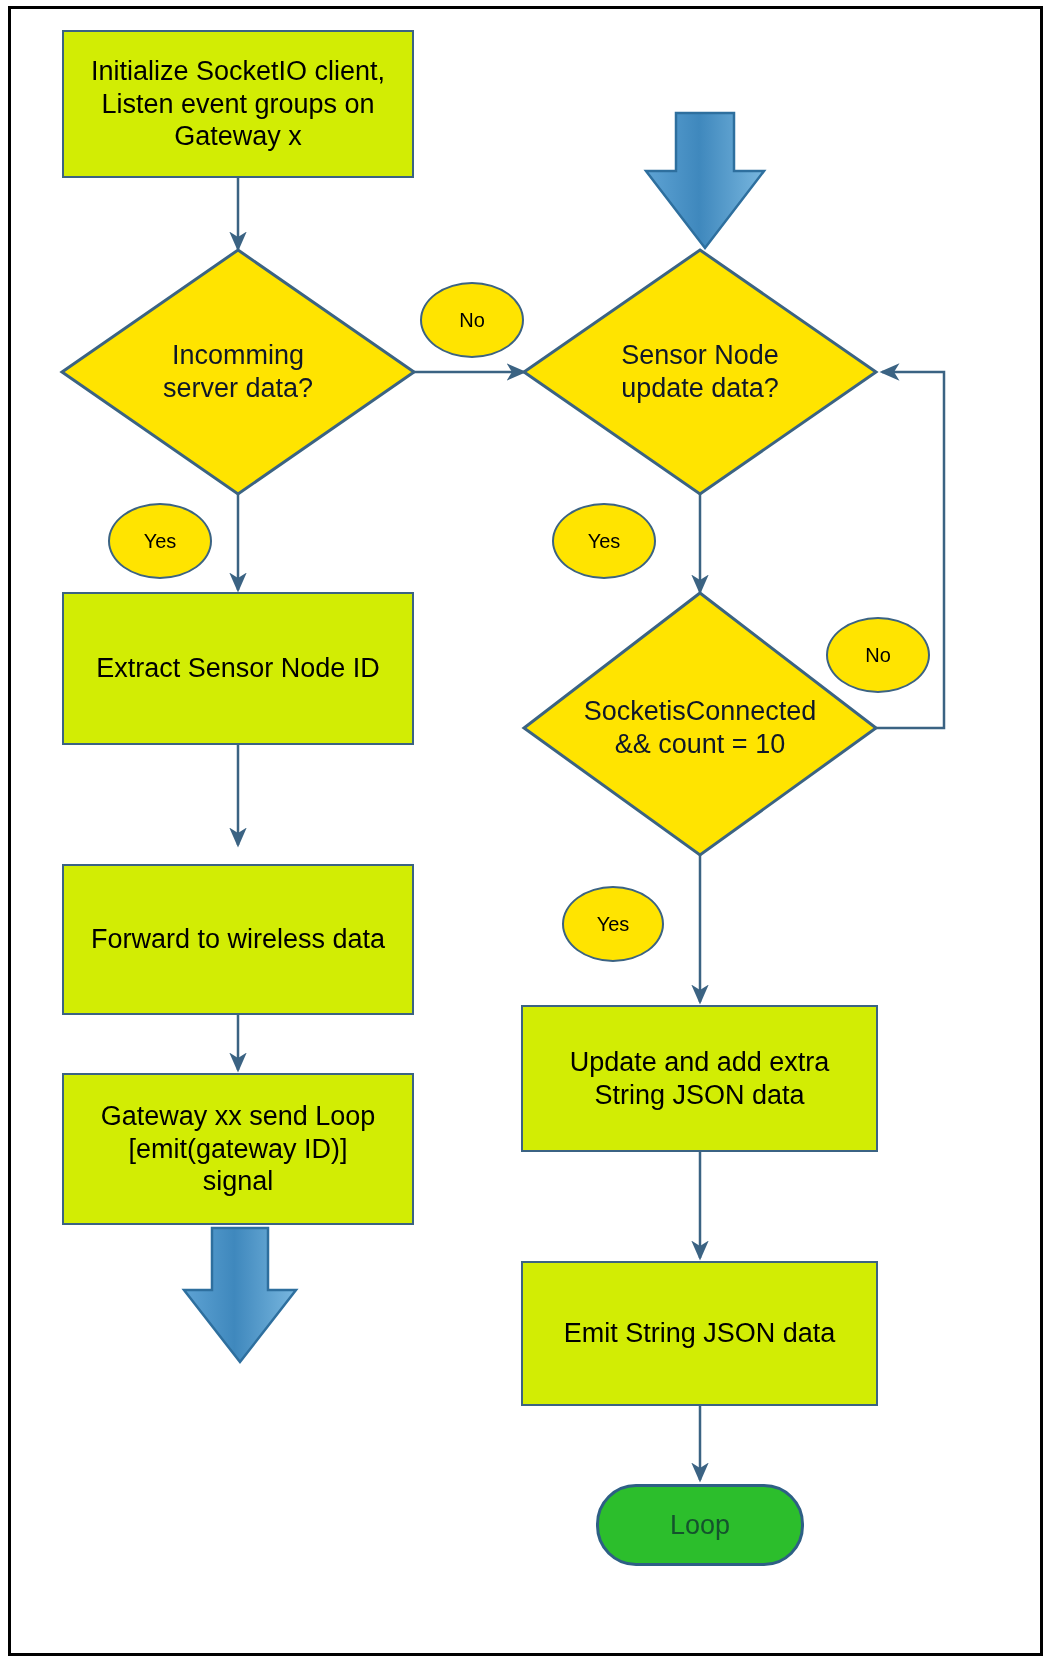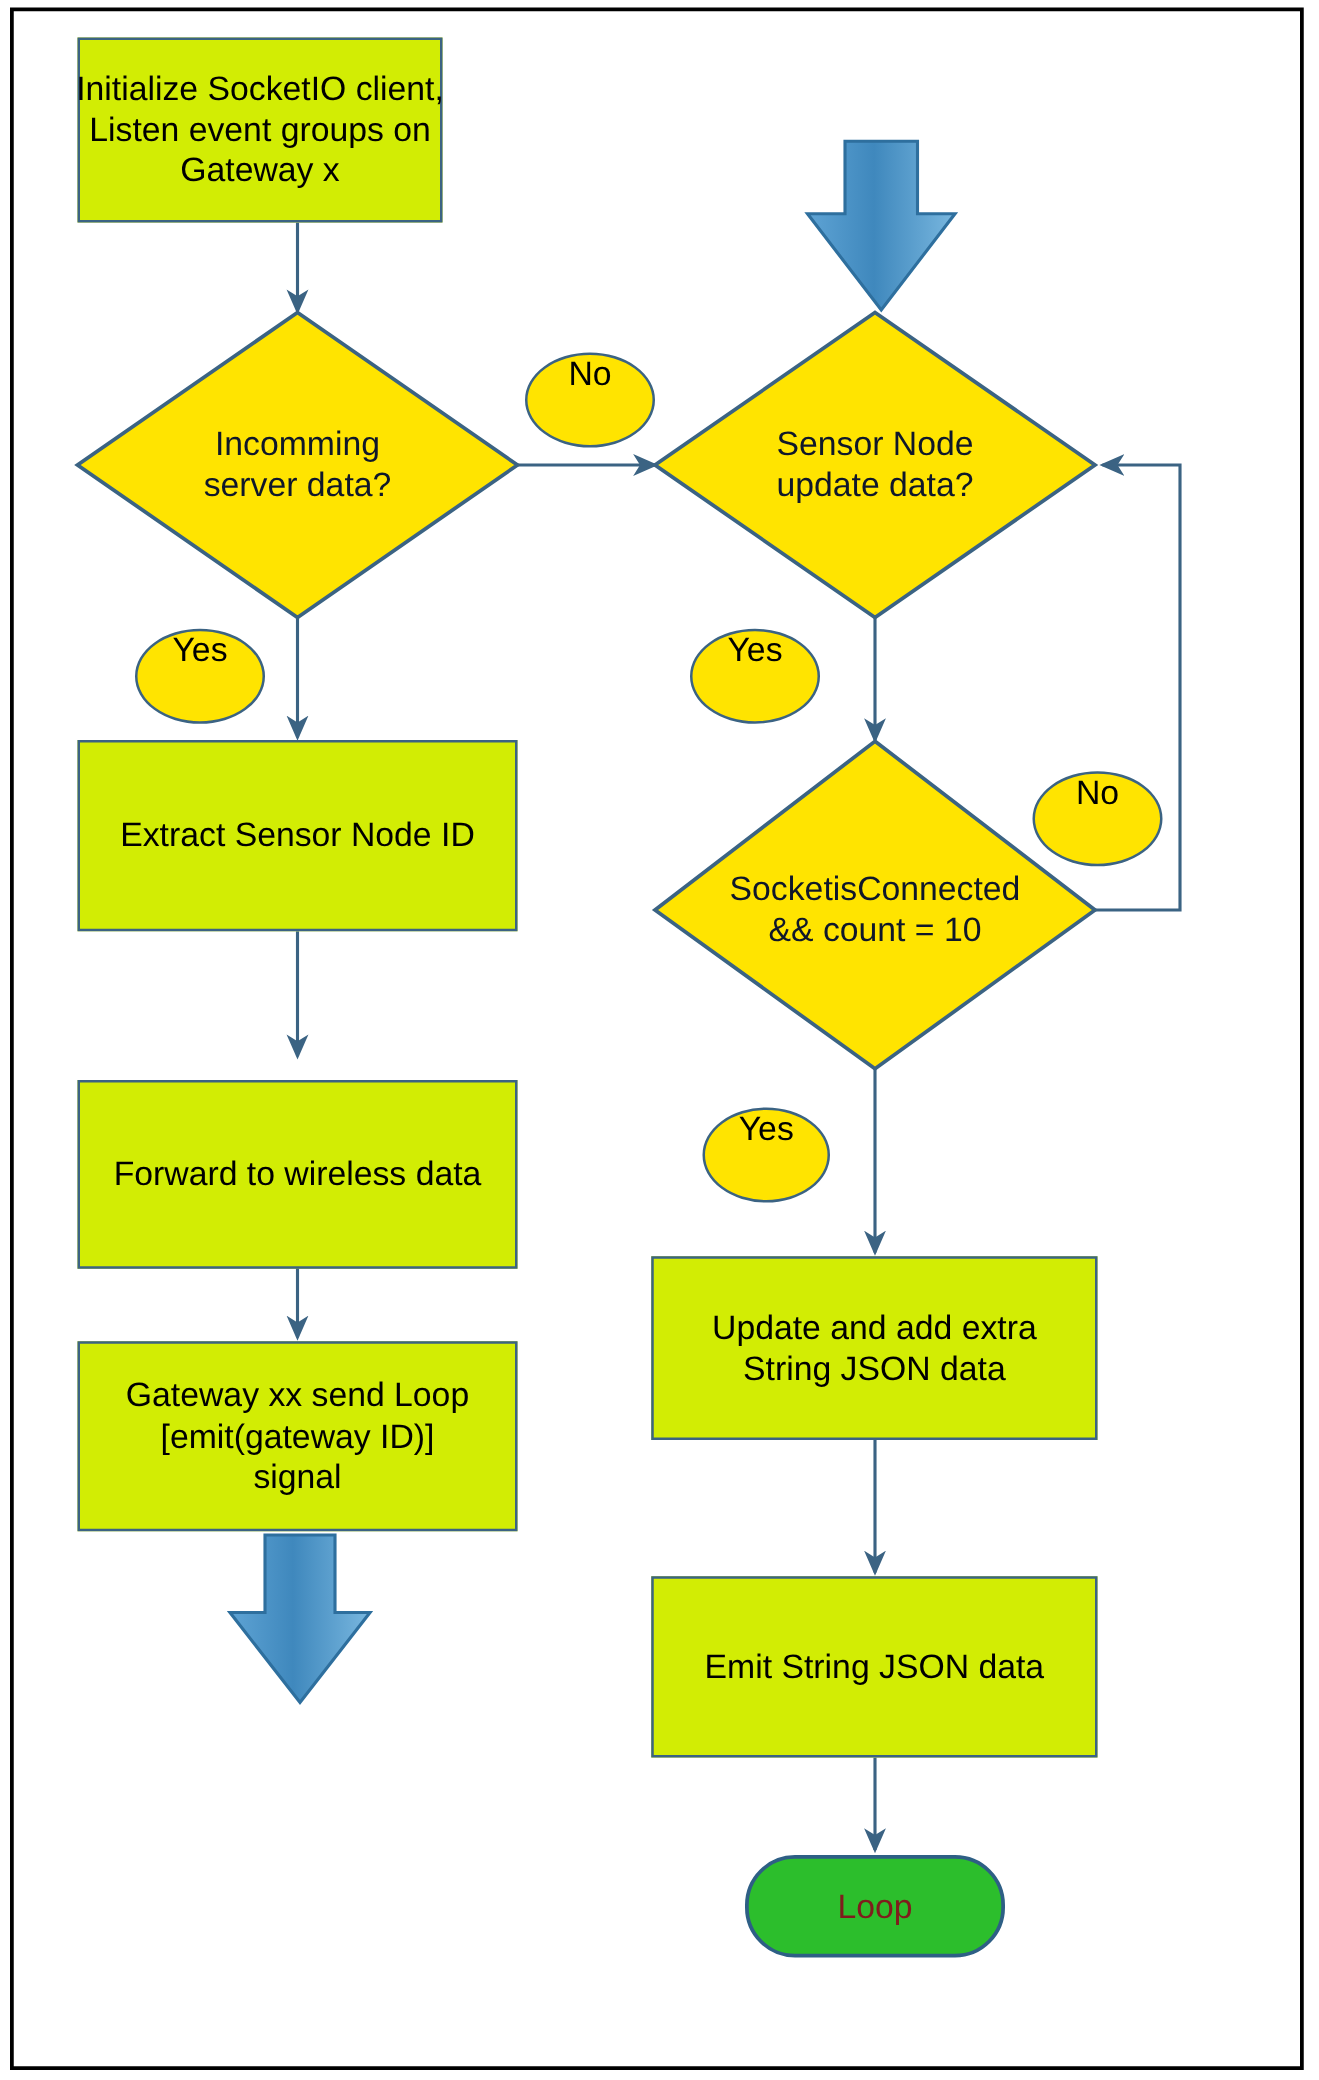--- a/index.html
+++ b/index.html
@@ -64,36 +64,36 @@
     color: #0f172a;
     line-height: 1.22;
     pointer-events: none;
   }
   .label-oval {
     position: absolute;
     background: #ffe400;
     border: 2px solid #3b6383;
     border-radius: 50%;
     display: flex;
-    align-items: flex-start;
-    justify-content: center;
-    font-size: 27px;
+    align-items: center;
+    justify-content: center;
+    font-size: 20px;
     color: #000000;
     box-sizing: border-box;
   }
   .terminator {
     position: absolute;
     background: #2cbe2c;
     border: 3px solid #2e5f85;
     border-radius: 40px;
     display: flex;
     align-items: center;
     justify-content: center;
     font-size: 27px;
-    color: #7f1d1d;
+    color: #14532d;
     box-sizing: border-box;
   }
   .txt-line { display: block; white-space: pre; }
 </style>
 </head>
 <body>
 
 <div id="canvas">
 
   <div id="page-frame"></div>
@@ -131,21 +131,21 @@
     <line x1="700" y1="1406" x2="700" y2="1480" stroke="#3b6383" stroke-width="2.5" marker-end="url(#arrowhead)"></line>
 
     <polygon points="238,250 414,372 238,494 62,372" fill="#ffe400" stroke="#3b6383" stroke-width="3"></polygon>
     <polygon points="700,250 876,372 700,494 524,372" fill="#ffe400" stroke="#3b6383" stroke-width="3"></polygon>
     <polygon points="700,593 876,728 700,855 524,728" fill="#ffe400" stroke="#3b6383" stroke-width="3"></polygon>
 
     <polygon points="676,113 734,113 734,171 764,171 705,248 646,171 676,171" fill="url(#bigArrowGrad)" stroke="#2e6f9e" stroke-width="2.5"></polygon>
     <polygon points="212,1228 268,1228 268,1290 296,1290 240,1362 184,1290 212,1290" fill="url(#bigArrowGrad)" stroke="#2e6f9e" stroke-width="2.5"></polygon>
   </svg>
 
-  <div class="node proc" style="left:62px; top:30px; width:292px; height:148px;">
+  <div class="node proc" style="left:62px; top:30px; width:352px; height:148px;">
     <span>
       <span class="txt-line">Initialize SocketIO client,</span>
       <span class="txt-line">Listen event groups on</span>
       <span class="txt-line">Gateway x</span>
     </span>
   </div>
 
   <div class="node proc" style="left:62px; top:592px; width:352px; height:153px;">
     <span>
       <span class="txt-line">Extract Sensor Node ID</span>

